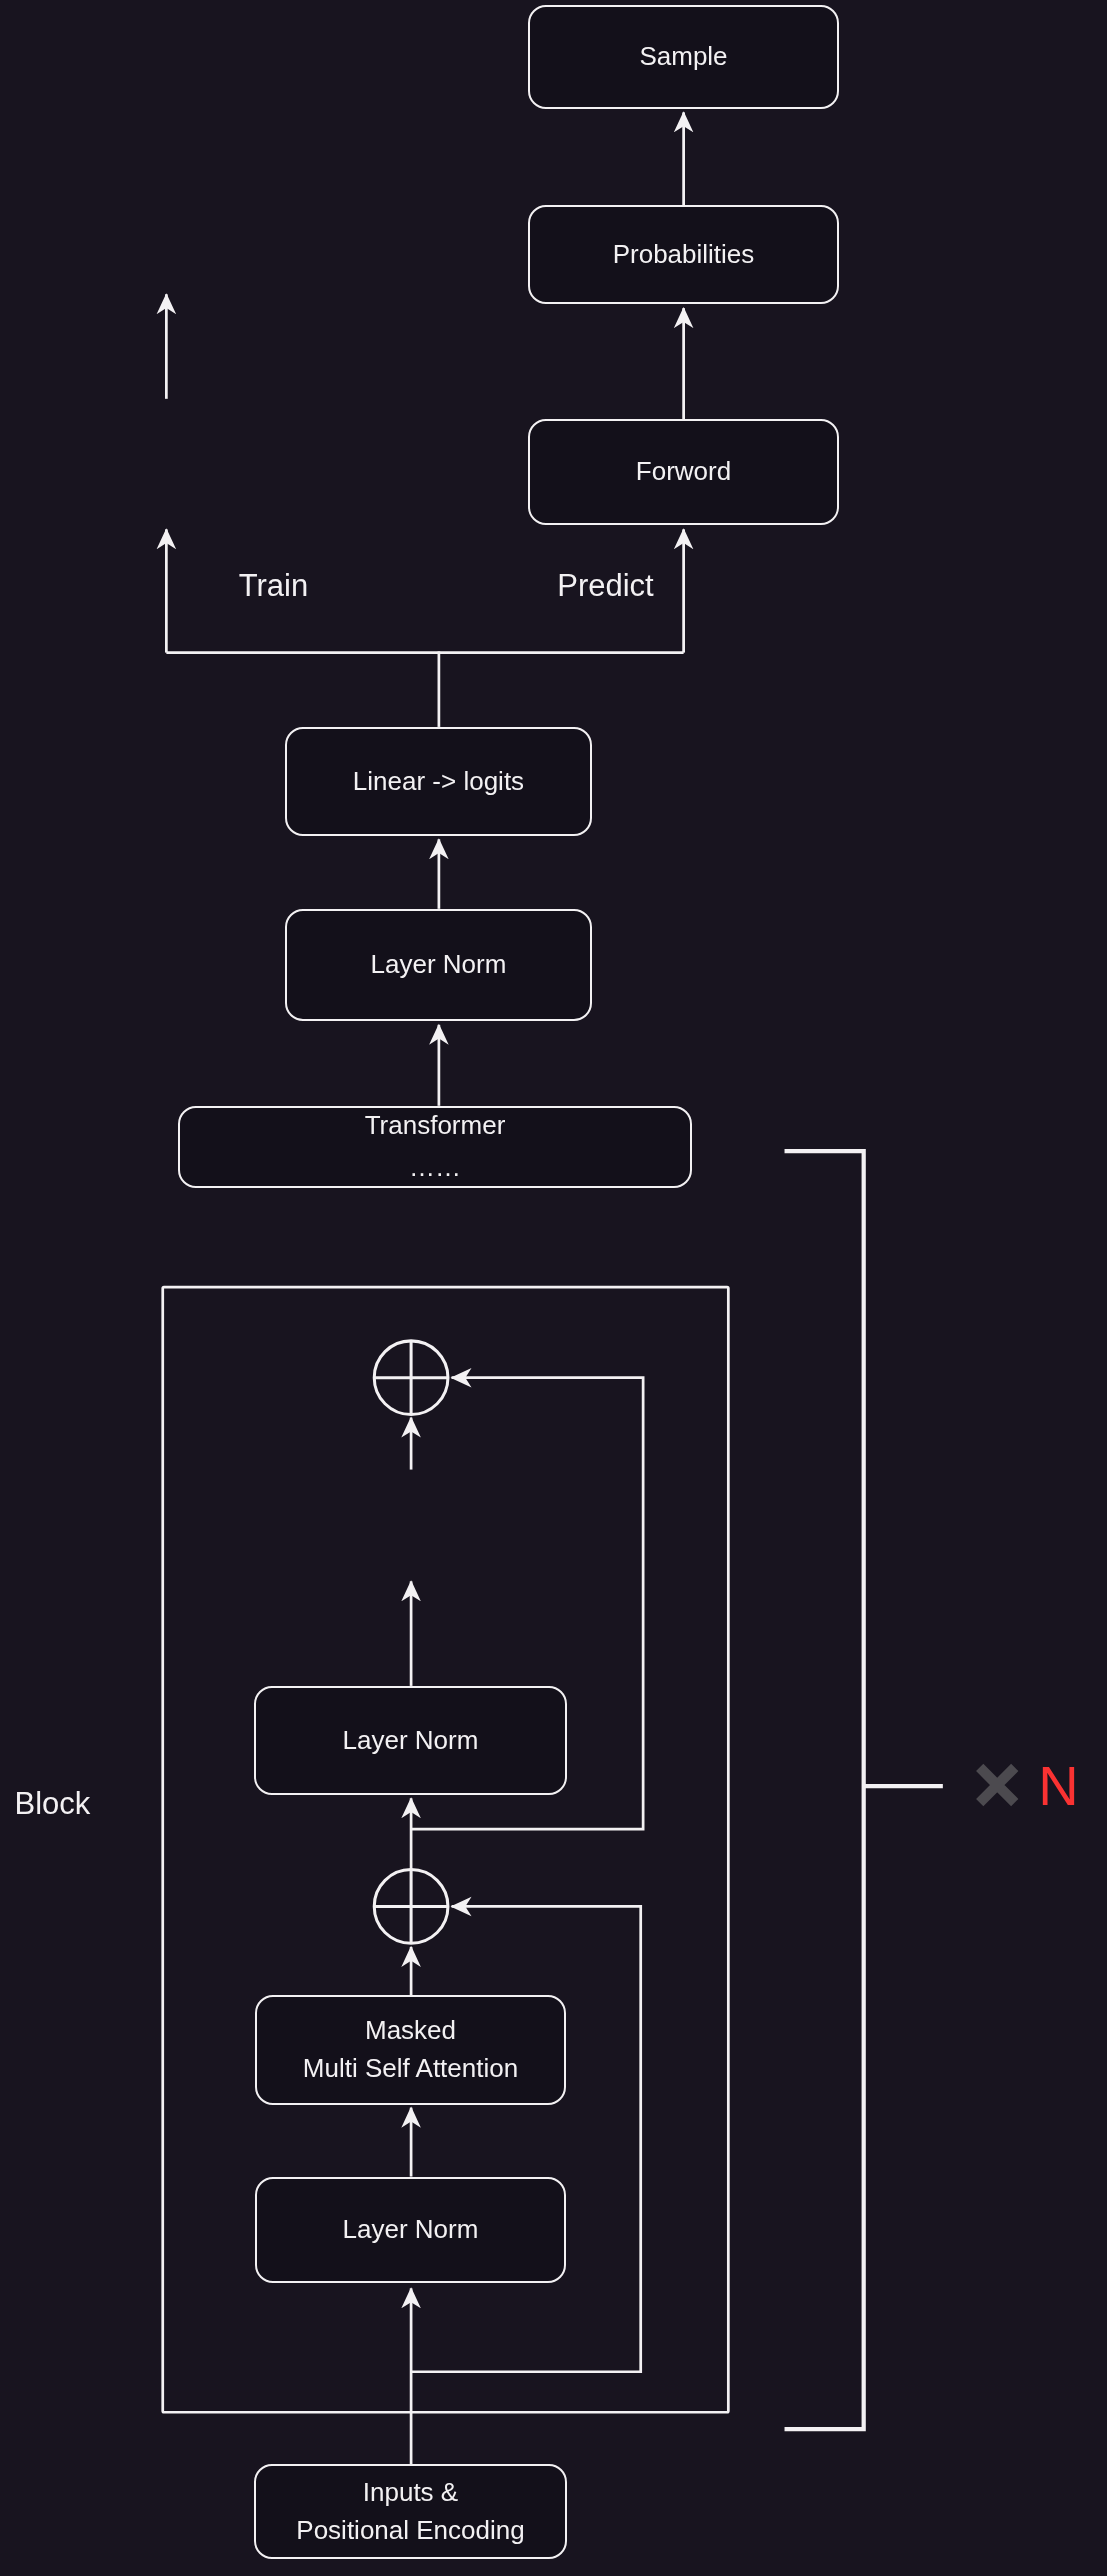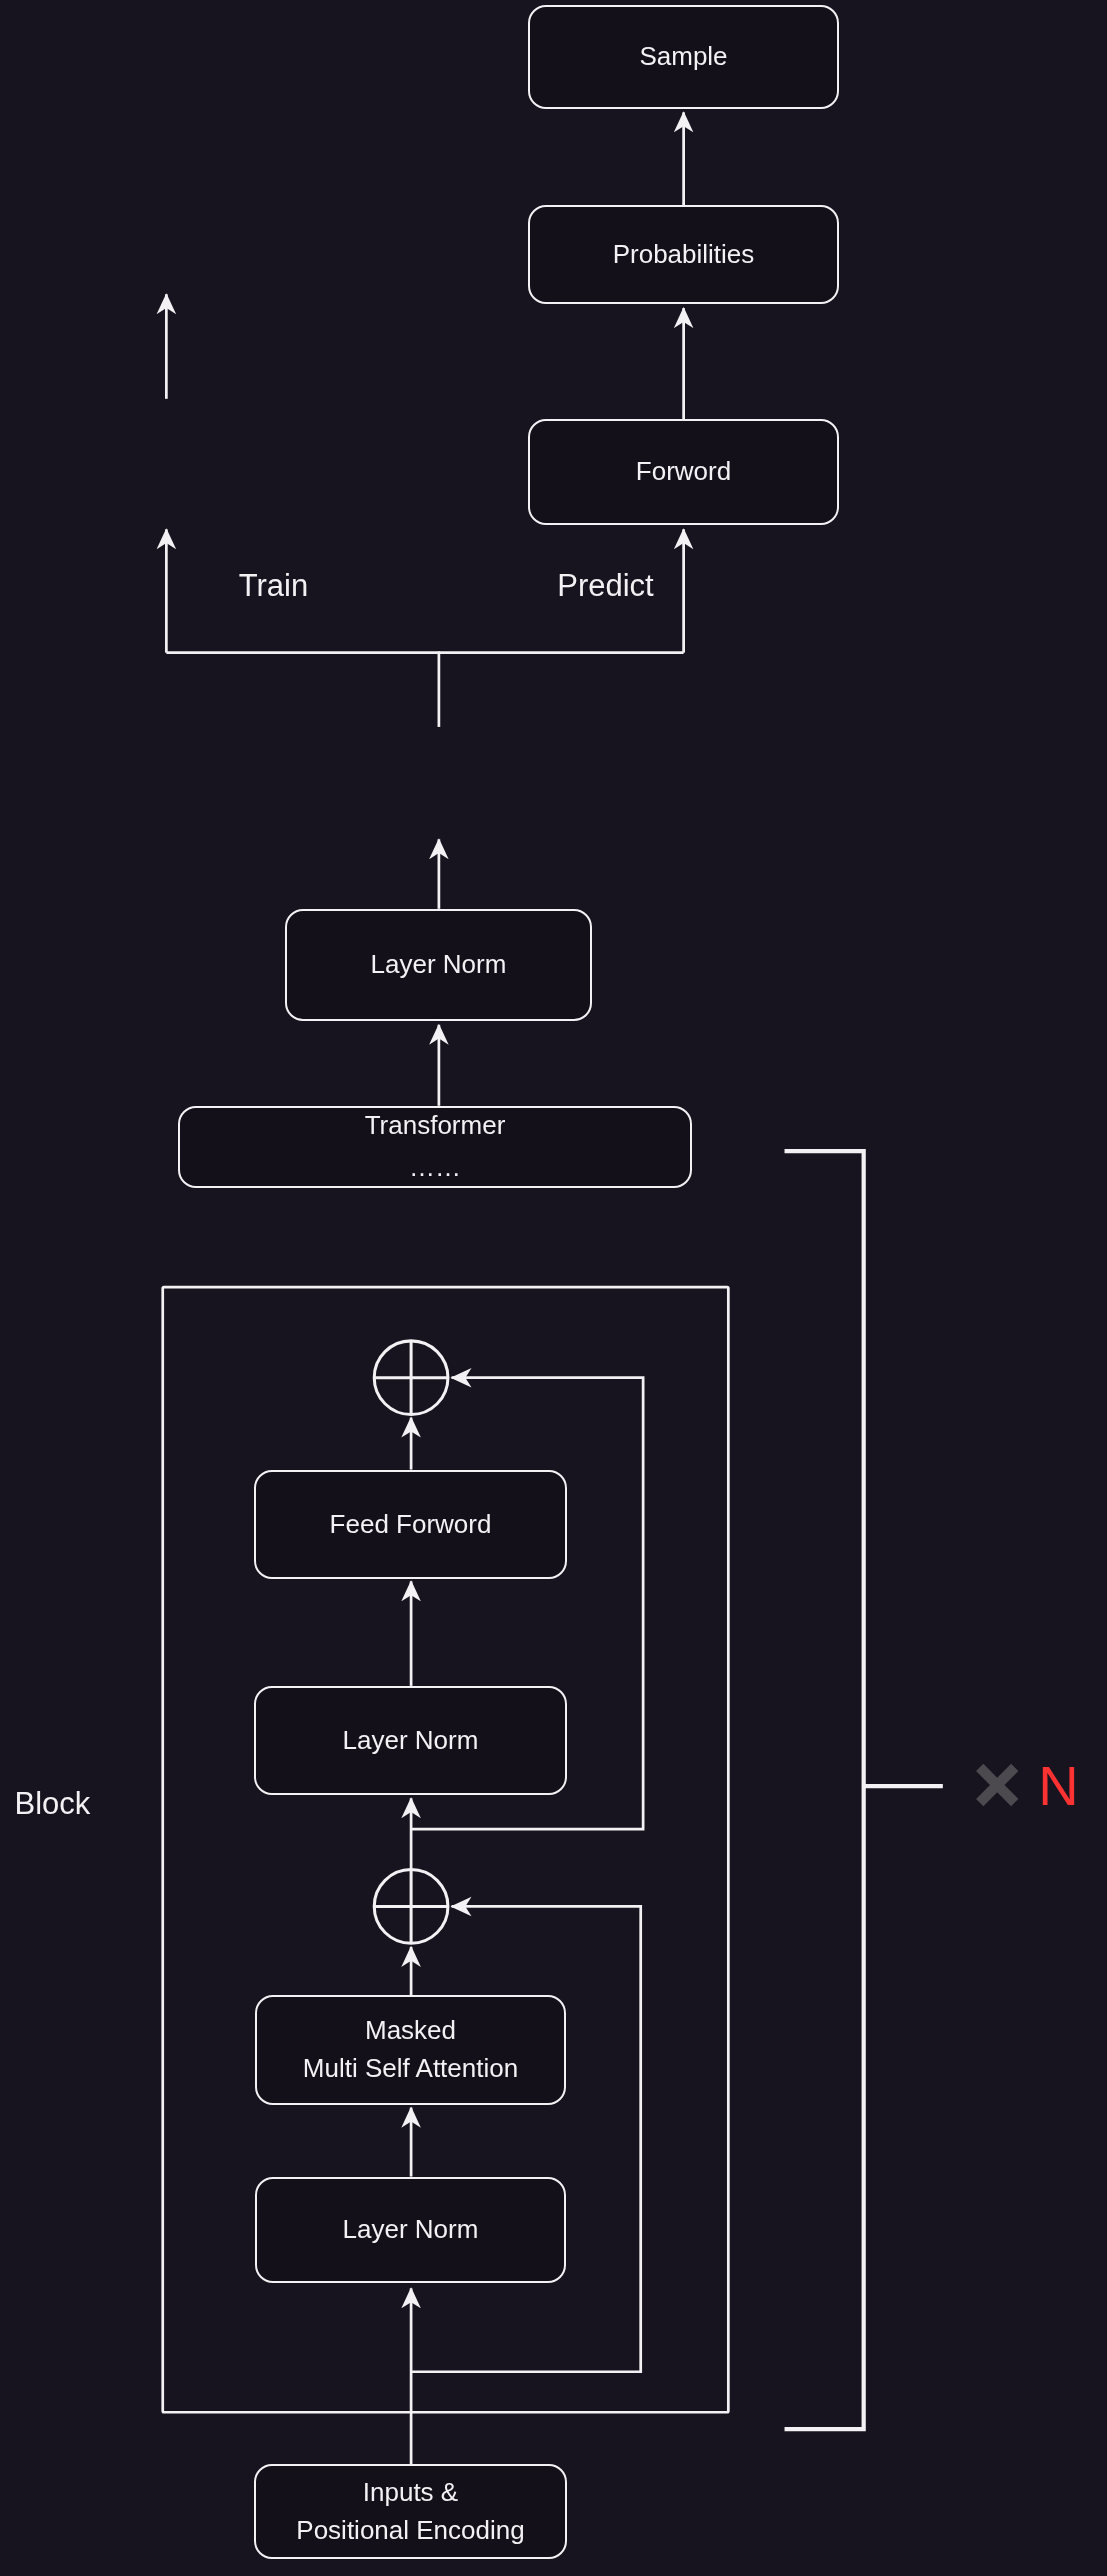--- a/index.html
+++ b/index.html
@@ -111,33 +111,33 @@
   <div class="node" style="left:528px;top:205px;width:311px;height:99px;">
     <span>Probabilities</span>
   </div>
 
   <div class="node" style="left:528px;top:419px;width:311px;height:106px;">
     <span>Forword</span>
   </div>
 
 
 
+  <div class="node" style="left:285px;top:727px;width:307px;height:109px;">
+    <span>Linear -&gt; logits</span>
+  </div>
 
   <div class="node" style="left:285px;top:909px;width:307px;height:112px;">
     <span>Layer Norm</span>
   </div>
 
   <div class="node" style="left:178px;top:1106px;width:514px;height:82px;line-height:1.6;">
     <span>Transformer
 ……</span>
   </div>
 
-  <div class="node" style="left:254px;top:1470px;width:313px;height:109px;">
-    <span>Feed Forword</span>
-  </div>
 
   <div class="node" style="left:254px;top:1686px;width:313px;height:109px;">
     <span>Layer Norm</span>
   </div>
 
   <div class="node" style="left:255px;top:1995px;width:311px;height:110px;">
     <span>Masked
 Multi Self Attention</span>
   </div>
 

